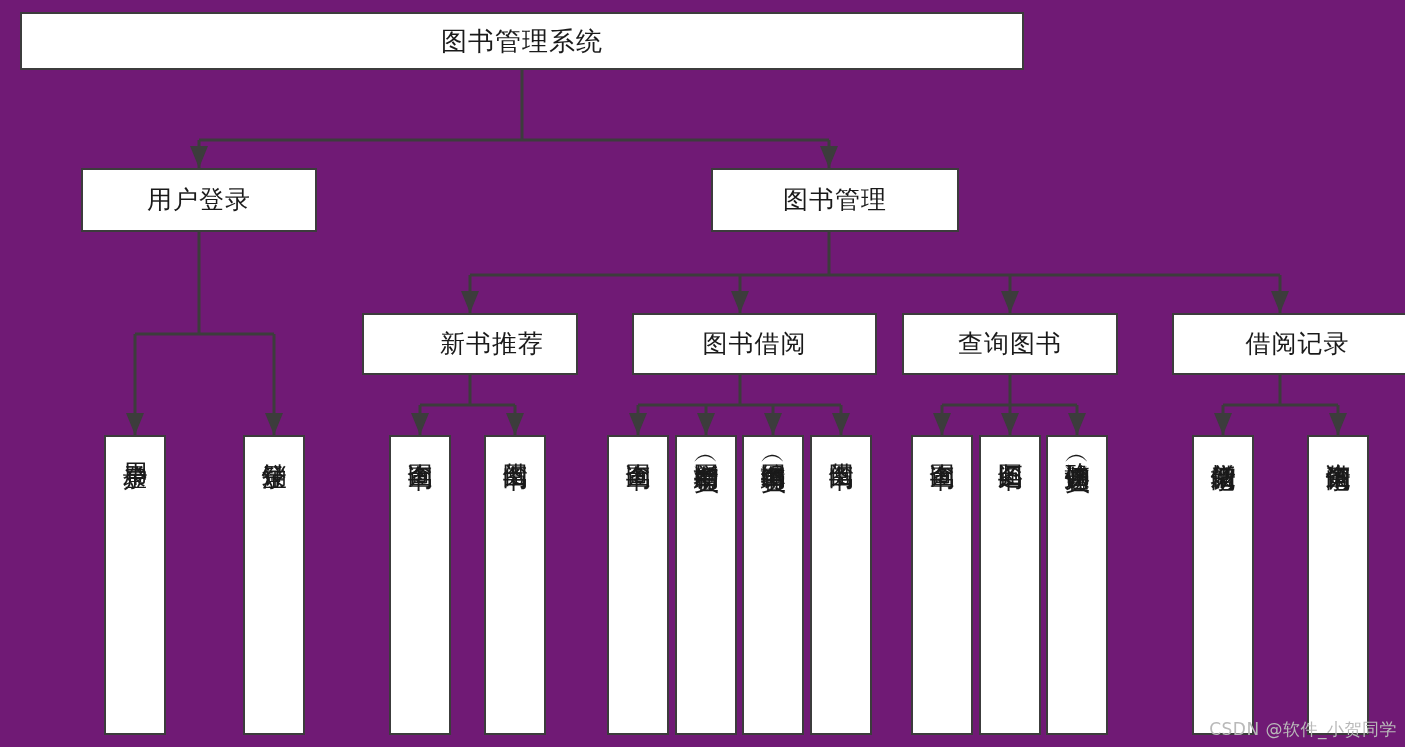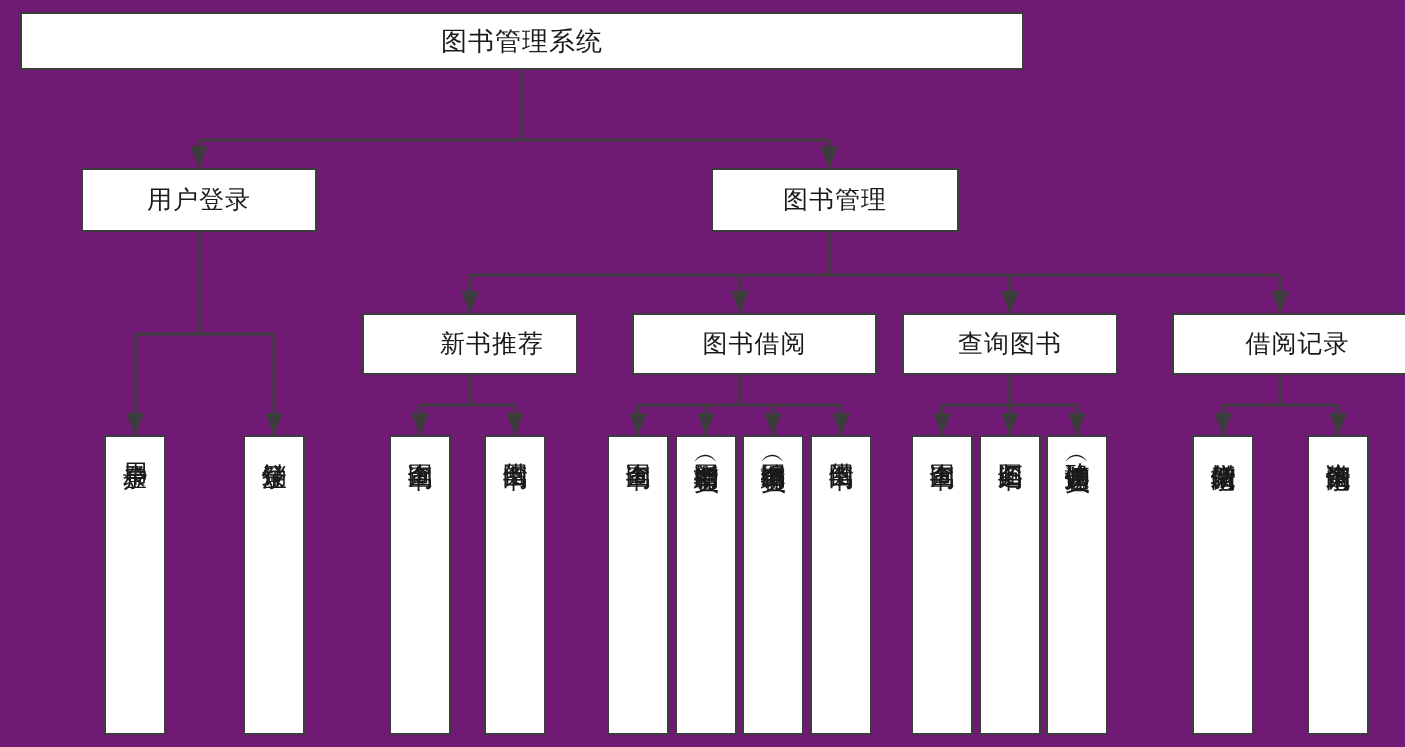--- a/index.html
+++ b/index.html
@@ -182,13 +182,14 @@
       <div class="node h" style="left: 1172px; top: 313px; width: 251px; height: 62px;">
         <span class="htxt">借阅记录</span>
       </div>
       <div class="node v" style="left: 1192px; top: 435px; width: 62px; height: 300px;">
         <span class="vtxt">新增借阅记录</span>
       </div>
       <div class="node v" style="left: 1307px; top: 435px; width: 62px; height: 300px;">
         <span class="vtxt">查询借阅记录</span>
       </div>
     </div>
+  <div id="watermark">CSDN @软件_小贺同学</div>
 </div>
 
 </body></html>

